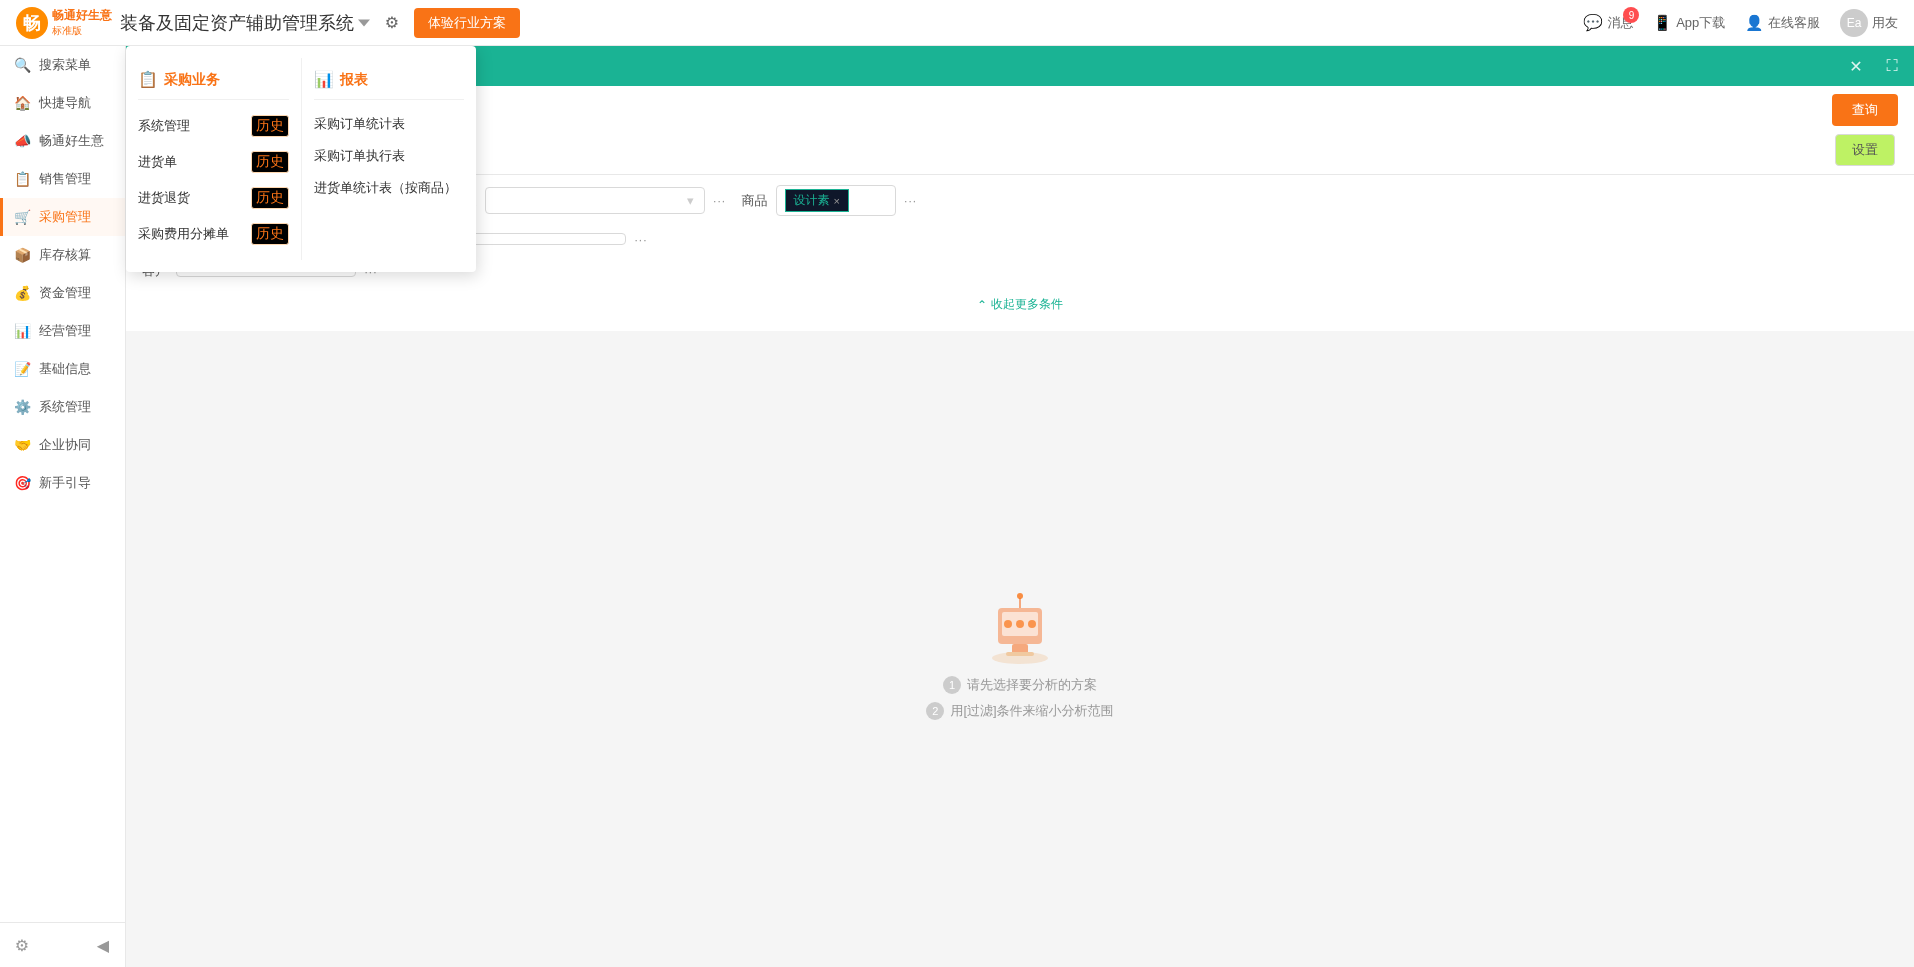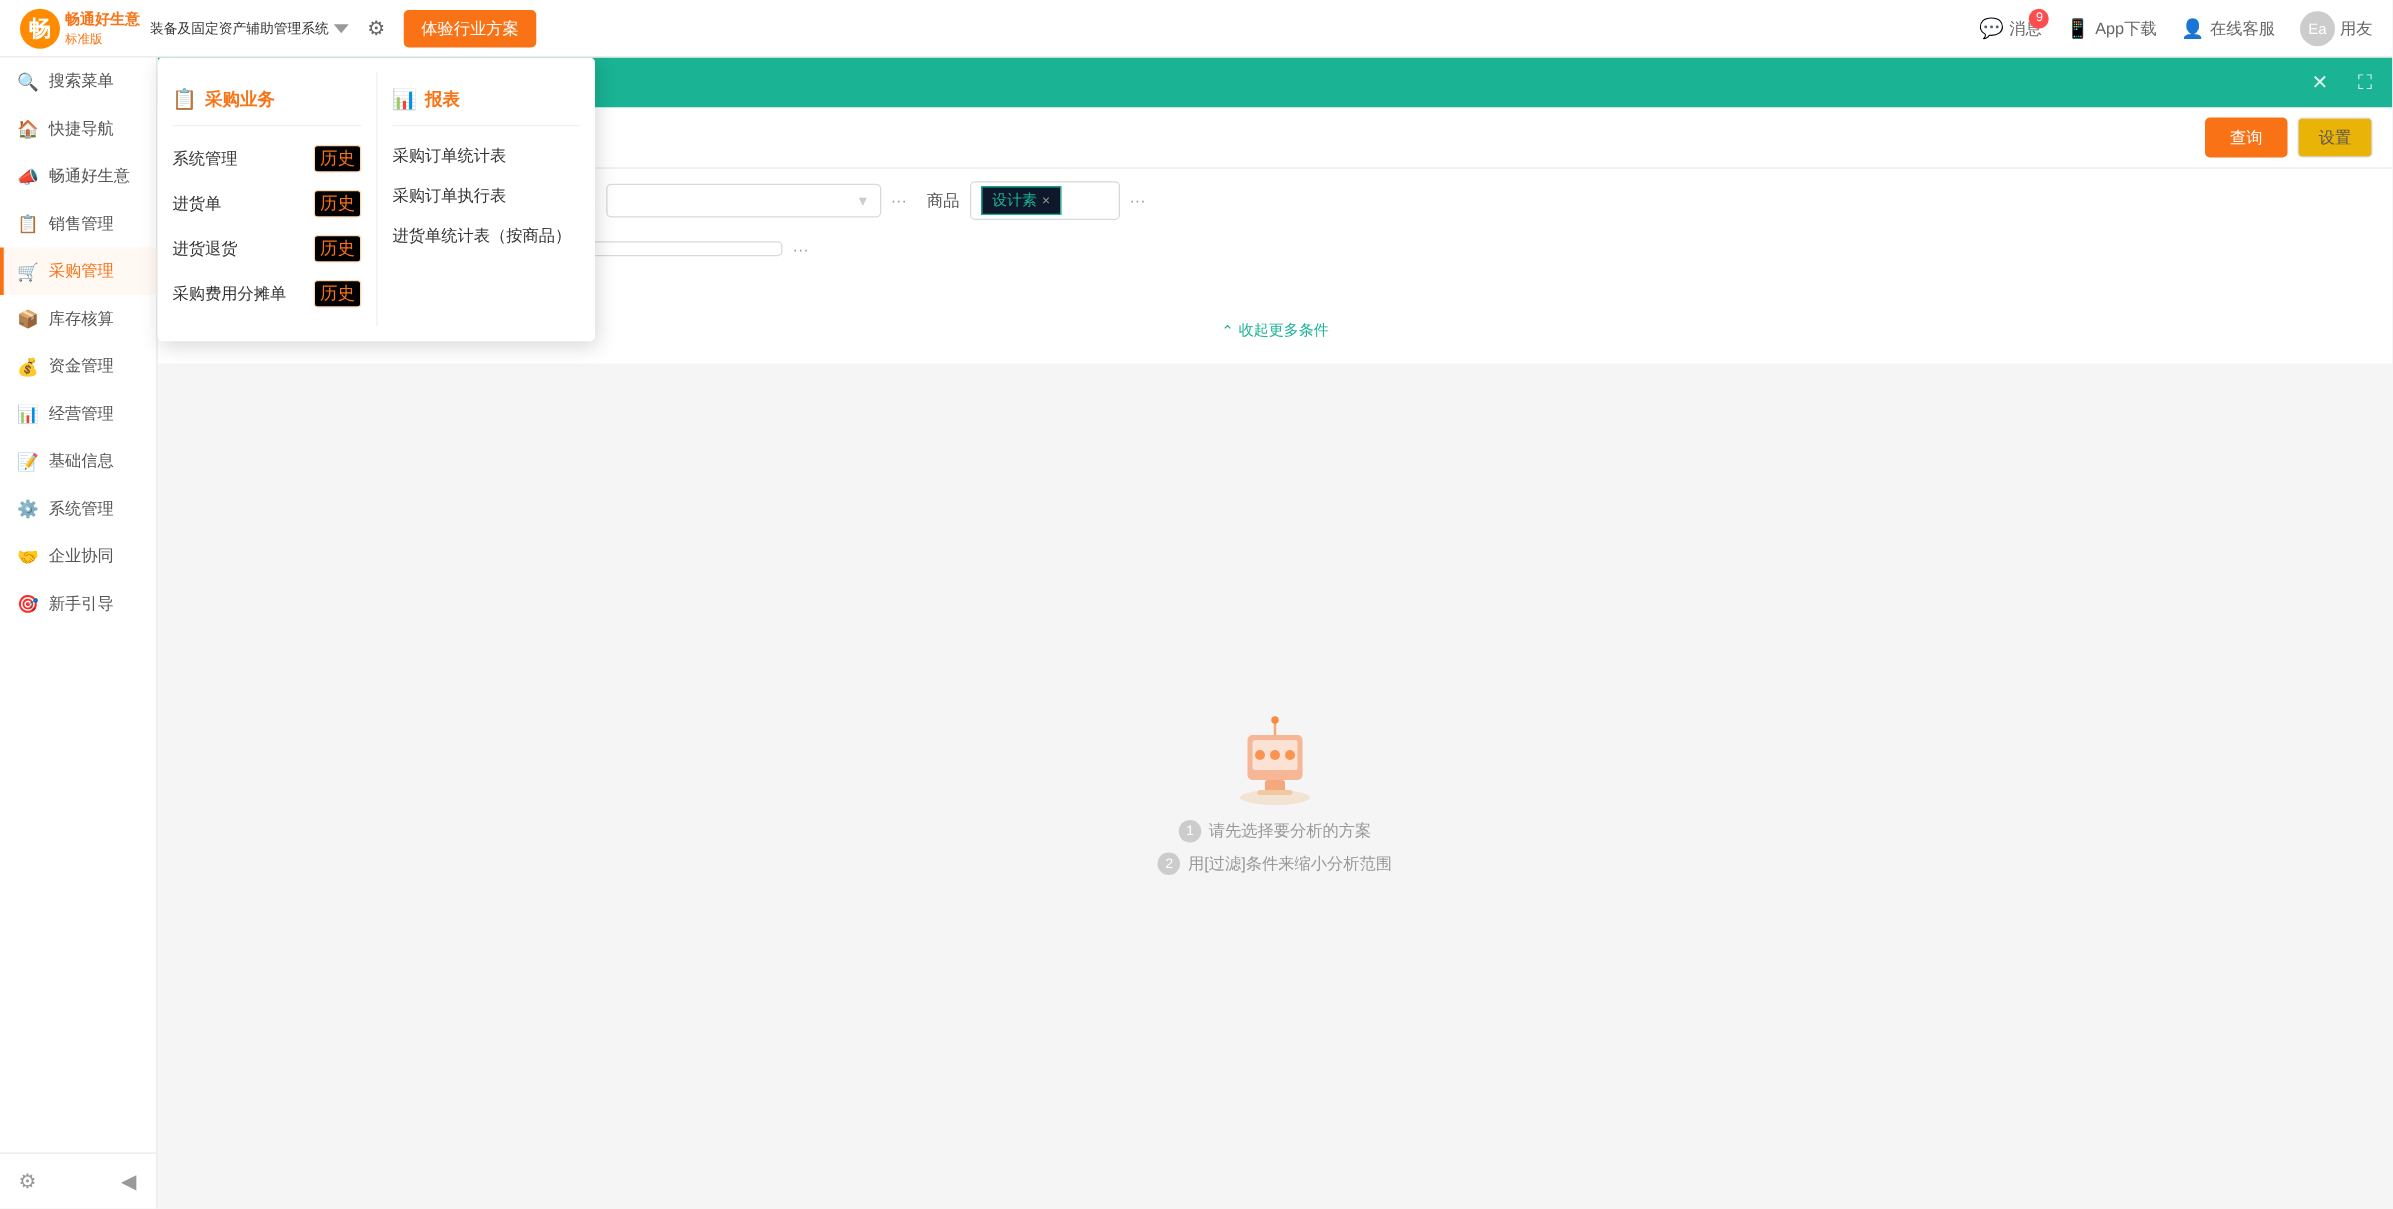--- a/index.html
+++ b/index.html
@@ -8,21 +8,21 @@
     
     .app-container { display: flex; flex-direction: column; height: 967px; width: 1914px; }
     .top-bar { display: flex; align-items: center; height: 46px; background: #fff; border-bottom: 1px solid #e8e8e8; padding: 0 16px; }
     .main-layout { display: flex; flex: 1; overflow: hidden; }
     .sidebar { width: 126px; background: #fff; border-right: 1px solid #e8e8e8; display: flex; flex-direction: column; position: relative; }
     .content-area { flex: 1; display: flex; flex-direction: column; overflow: hidden; }
 
     
     .top-bar-left { display: flex; align-items: center; gap: 8px; }
     .logo-icon { width: 32px; height: 32px; background: #ff8c00; border-radius: 50%; display: flex; align-items: center; justify-content: center; color: #fff; font-size: 18px; font-weight: bold; }
-    .system-title { font-size: 11px; color: #333; }
+    .system-title { font-size: 18px; color: #333; }
     .title-dropdown { display: flex; align-items: center; gap: 4px; cursor: pointer; }
     .title-dropdown svg { width: 12px; height: 12px; fill: #999; }
     .settings-icon { width: 28px; height: 28px; display: flex; align-items: center; justify-content: center; cursor: pointer; color: #666; font-size: 16px; }
     .industry-btn { background: #f97316; color: #fff; border: none; border-radius: 4px; padding: 6px 14px; font-size: 13px; cursor: pointer; }
     .top-bar-right { margin-left: auto; display: flex; align-items: center; gap: 20px; }
     .top-right-item { display: flex; align-items: center; gap: 4px; color: #666; cursor: pointer; font-size: 13px; position: relative; }
     .badge { background: #ff4d4f; color: #fff; border-radius: 10px; font-size: 10px; padding: 0 4px; min-width: 16px; height: 16px; display: flex; align-items: center; justify-content: center; position: absolute; top: -6px; right: -6px; }
     .user-avatar { width: 28px; height: 28px; background: #ccc; border-radius: 50%; display: flex; align-items: center; justify-content: center; color: #fff; font-size: 12px; }
 
     
@@ -49,24 +49,24 @@
     .history-badge { background: #000000; color: #f97316; border: 1px solid #ffd8b0; border-radius: 3px; font-size: 14px; padding: 1px 4px; }
     .filter-label { color: #555; white-space: nowrap; font-size: 13px; }
     .filter-input { border: 1px solid #d9d9d9; border-radius: 4px; padding: 5px 10px; font-size: 13px; color: #333; background: #fff; min-width: 120px; cursor: pointer; display: flex; align-items: center; gap: 4px; }
     .filter-tag { display: flex; align-items: center; gap: 4px; background: #0f172a; border: 1px solid #1ab394; border-radius: 0; padding: 2px 8px; font-size: 12px; color: #1ab394; }
     .filter-tag-close { cursor: pointer; color: #999; font-size: 11px; }
     .filter-dots { color: #999; cursor: pointer; }
     .collapse-btn { display: flex; align-items: center; gap: 4px; color: #1ab394; cursor: pointer; font-size: 12px; justify-content: center; padding: 8px; }
 
     
     .toolbar { display: flex; align-items: center; gap: 12px; padding: 8px 16px; background: #fff; border-bottom: 1px solid #e8e8e8; }
-    .toolbar-right { margin-left: auto; display: flex; align-items: center; gap: 8px; }
+    .toolbar-right { margin-left: auto; display: flex; align-items: center; gap: 8px; flex-direction: column; }
     .toolbar-btn { display: flex; align-items: center; gap: 4px; color: #555; cursor: pointer; font-size: 13px; padding: 4px 6px; }
     .btn-primary { background: #f97316; color: #fff; border: none; border-radius: 4px; padding: 7px 20px; font-size: 13px; cursor: pointer; }
-    .btn-default { background: #eab308; color: #555; border: 1px solid #d9d9d9; border-radius: 4px; padding: 6px 16px; font-size: 13px; cursor: pointer; }
+    .btn-default { background: #bef264; color: #555; border: 1px solid #d9d9d9; border-radius: 4px; padding: 6px 16px; font-size: 13px; cursor: pointer; }
 
     
     .main-content { flex: 1; display: flex; flex-direction: column; align-items: center; justify-content: center; background: #f5f5f5; }
     .empty-state { display: flex; flex-direction: column; align-items: center; gap: 8px; }
     .empty-illustration { width: 100px; height: 90px; position: relative; }
 
     
     .filter-section { background: #fff; padding: 10px 16px; }
     .filter-section-row { display: flex; align-items: center; gap: 16px; margin-bottom: 8px; }
     .filter-field { display: flex; align-items: center; gap: 8px; }

